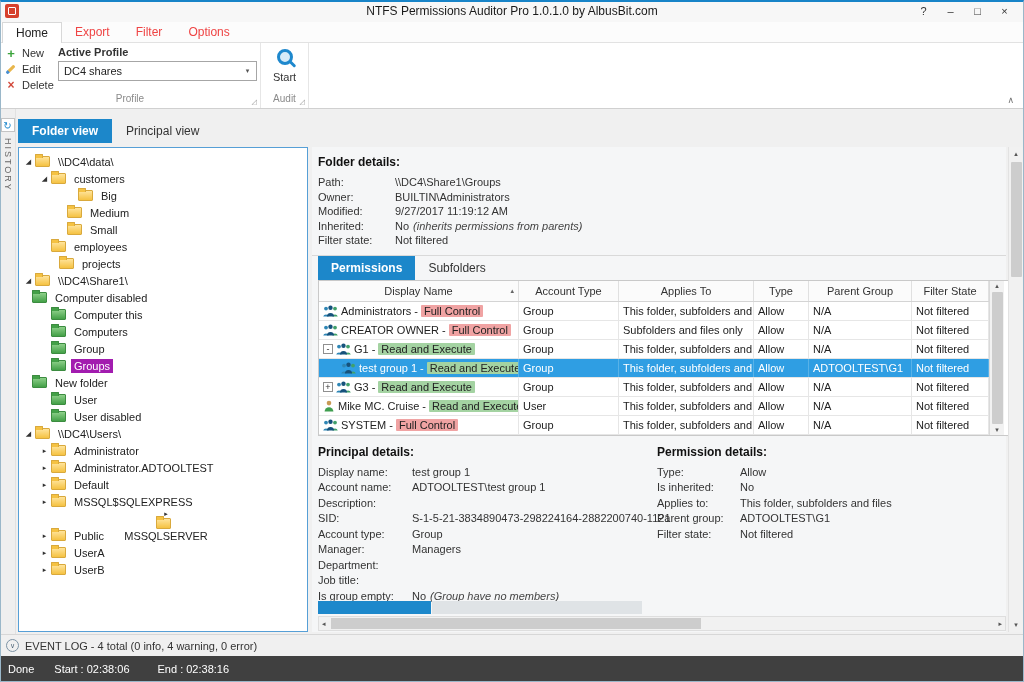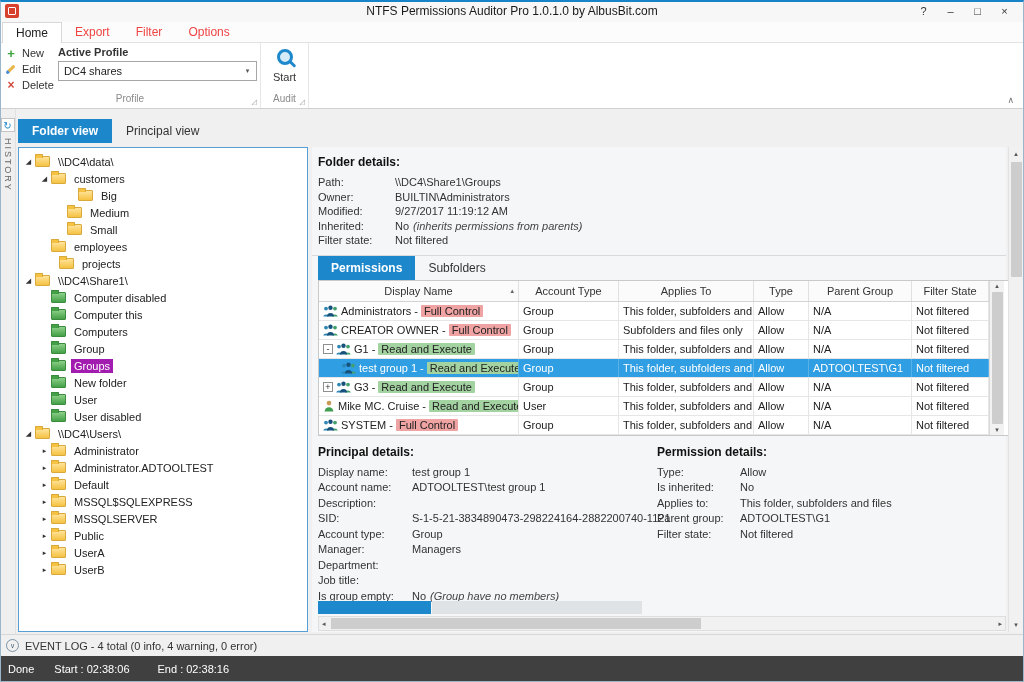--- a/index.html
+++ b/index.html
@@ -253,21 +253,21 @@
         <div class="titem" style="padding-left: 27px;">
     <span class="texp"></span>
     <span class="folder"></span>
     <span class="tlabel">projects</span>
   </div>
         <div class="titem" style="padding-left: 3px;">
     <span class="texp">◢</span>
     <span class="folder"></span>
     <span class="tlabel">\\DC4\Share1\</span>
   </div>
-        <div class="titem" style="padding-left: 19px;">
+        <div class="titem" style="">
     <span class="texp"></span>
     <span class="folder green"></span>
     <span class="tlabel">Computer disabled</span>
   </div>
         <div class="titem" style="padding-left: 19px;">
     <span class="texp"></span>
     <span class="folder green"></span>
     <span class="tlabel">Computer this</span>
   </div>
         <div class="titem" style="padding-left: 19px;">
@@ -278,21 +278,21 @@
         <div class="titem" style="padding-left: 19px;">
     <span class="texp"></span>
     <span class="folder green"></span>
     <span class="tlabel">Group</span>
   </div>
         <div class="titem" style="padding-left: 19px;">
     <span class="texp"></span>
     <span class="folder green"></span>
     <span class="tlabel selected">Groups</span>
   </div>
-        <div class="titem" style="padding-left: 19px; text-align: right;">
+        <div class="titem" style=" text-align: right;">
     <span class="texp"></span>
     <span class="folder green"></span>
     <span class="tlabel">New folder</span>
   </div>
         <div class="titem" style="padding-left: 19px;">
     <span class="texp"></span>
     <span class="folder green"></span>
     <span class="tlabel">User</span>
   </div>
         <div class="titem" style="padding-left: 19px;">
@@ -318,21 +318,21 @@
         <div class="titem" style="padding-left: 19px;">
     <span class="texp">▸</span>
     <span class="folder"></span>
     <span class="tlabel">Default</span>
   </div>
         <div class="titem" style="padding-left: 19px;">
     <span class="texp">▸</span>
     <span class="folder"></span>
     <span class="tlabel">MSSQL$SQLEXPRESS</span>
   </div>
-        <div class="titem" style="padding-left: 19px;">
+        <div class="titem" style="padding-left: 6px; flex-direction: column;">
     <span class="texp">▸</span>
     <span class="folder"></span>
     <span class="tlabel">MSSQLSERVER</span>
   </div>
         <div class="titem" style="padding-left: 19px;">
     <span class="texp">▸</span>
     <span class="folder"></span>
     <span class="tlabel">Public</span>
   </div>
         <div class="titem" style="padding-left: 19px;">

